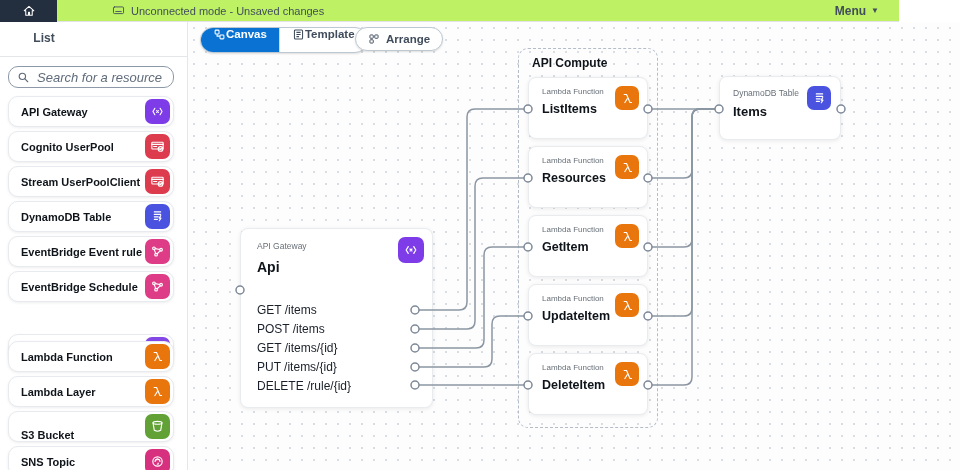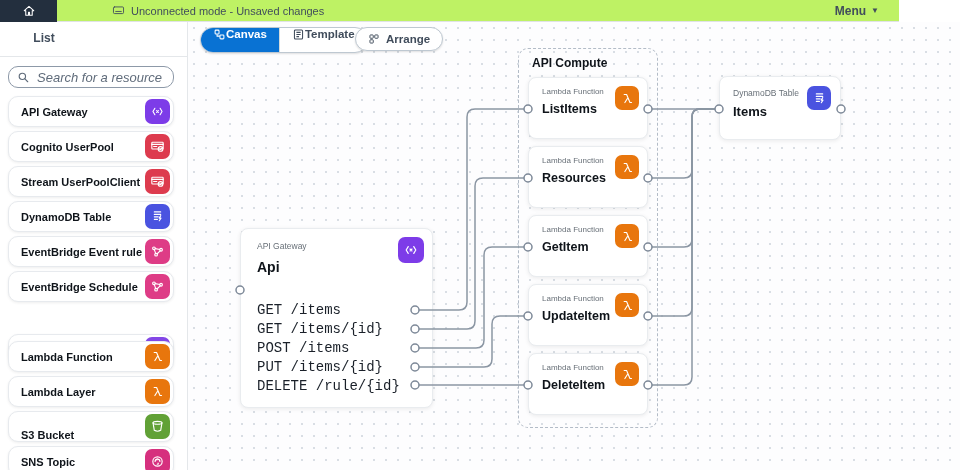--- a/index.html
+++ b/index.html
@@ -40,21 +40,21 @@
   .node{position:absolute;background:#fff;border:1px solid #e9ecef;border-radius:8px;box-shadow:0 1px 4px rgba(0,0,0,.08);box-sizing:border-box;z-index:2;cursor:pointer;}
   .node .type{position:absolute;color:#687078;white-space:nowrap;}
   .node .title{position:absolute;font-weight:800;color:#0f141a;white-space:nowrap;}
   .node .nicon{position:absolute;border-radius:7px;display:flex;align-items:center;justify-content:center;}
 
   .api-node{left:240px;top:228px;width:193px;height:180px;}
   .api-node .type{left:16px;top:12px;font-size:8.5px;}
   .api-node .title{left:16px;top:30px;font-size:14px;}
   .api-node .nicon{right:8px;top:8px;width:26px;height:26px;}
   .routes{position:absolute;left:16px;top:72px;right:24px;}
-  .route{height:19px;line-height:19px;font-size:14px;color:#1a2029;white-space:nowrap;font-family:Liberation Mono, monospace;}
+  .route{height:19px;line-height:19px;font-size:12px;color:#1a2029;white-space:nowrap;}
 
   .fn-node{left:528px;width:120px;height:62px;}
   .fn-node .type{left:13px;top:9px;font-size:8px;}
   .fn-node .title{left:13px;top:24px;font-size:12.5px;}
   .fn-node .nicon{right:8px;top:8px;width:24px;height:24px;}
 
   .ddb-node{left:719px;top:76px;width:122px;height:64px;}
   .ddb-node .type{left:13px;top:11px;font-size:8.5px;}
   .ddb-node .title{left:13px;top:27px;font-size:13px;}
   .ddb-node .nicon{right:9px;top:9px;width:24px;height:24px;}
@@ -259,22 +259,22 @@
     <span class="title">Api</span>
     <span class="nicon" id="api-icon" style="background: rgb(125, 60, 232);">
         <svg viewBox="0 0 24 24" width="18" height="18" fill="none" stroke="#ffffff" stroke-width="1.6" stroke-linecap="round" stroke-linejoin="round">
           <path d="M8.3 7.5 5.6 12l2.7 4.5"></path>
           <path d="M15.7 7.5 18.4 12l-2.7 4.5"></path>
           <path d="M10.7 10.7l2.6 2.6M13.3 10.7l-2.6 2.6"></path>
         </svg>
       </span>
     <div class="routes" id="routes">
         <div class="route">GET /items</div>
+        <div class="route">POST /items</div>
         <div class="route">GET /items/{id}</div>
-        <div class="route">POST /items</div>
         <div class="route">PUT /items/{id}</div>
         <div class="route">DELETE /rule/{id}</div>
       </div>
   </div>
 
   <div id="fn-nodes">
       <div class="node fn-node" style="top: 77px;">
         <span class="type">Lambda Function</span>
         <span class="title">ListItems</span>
         <span class="nicon" style="background: rgb(232, 118, 13);">

